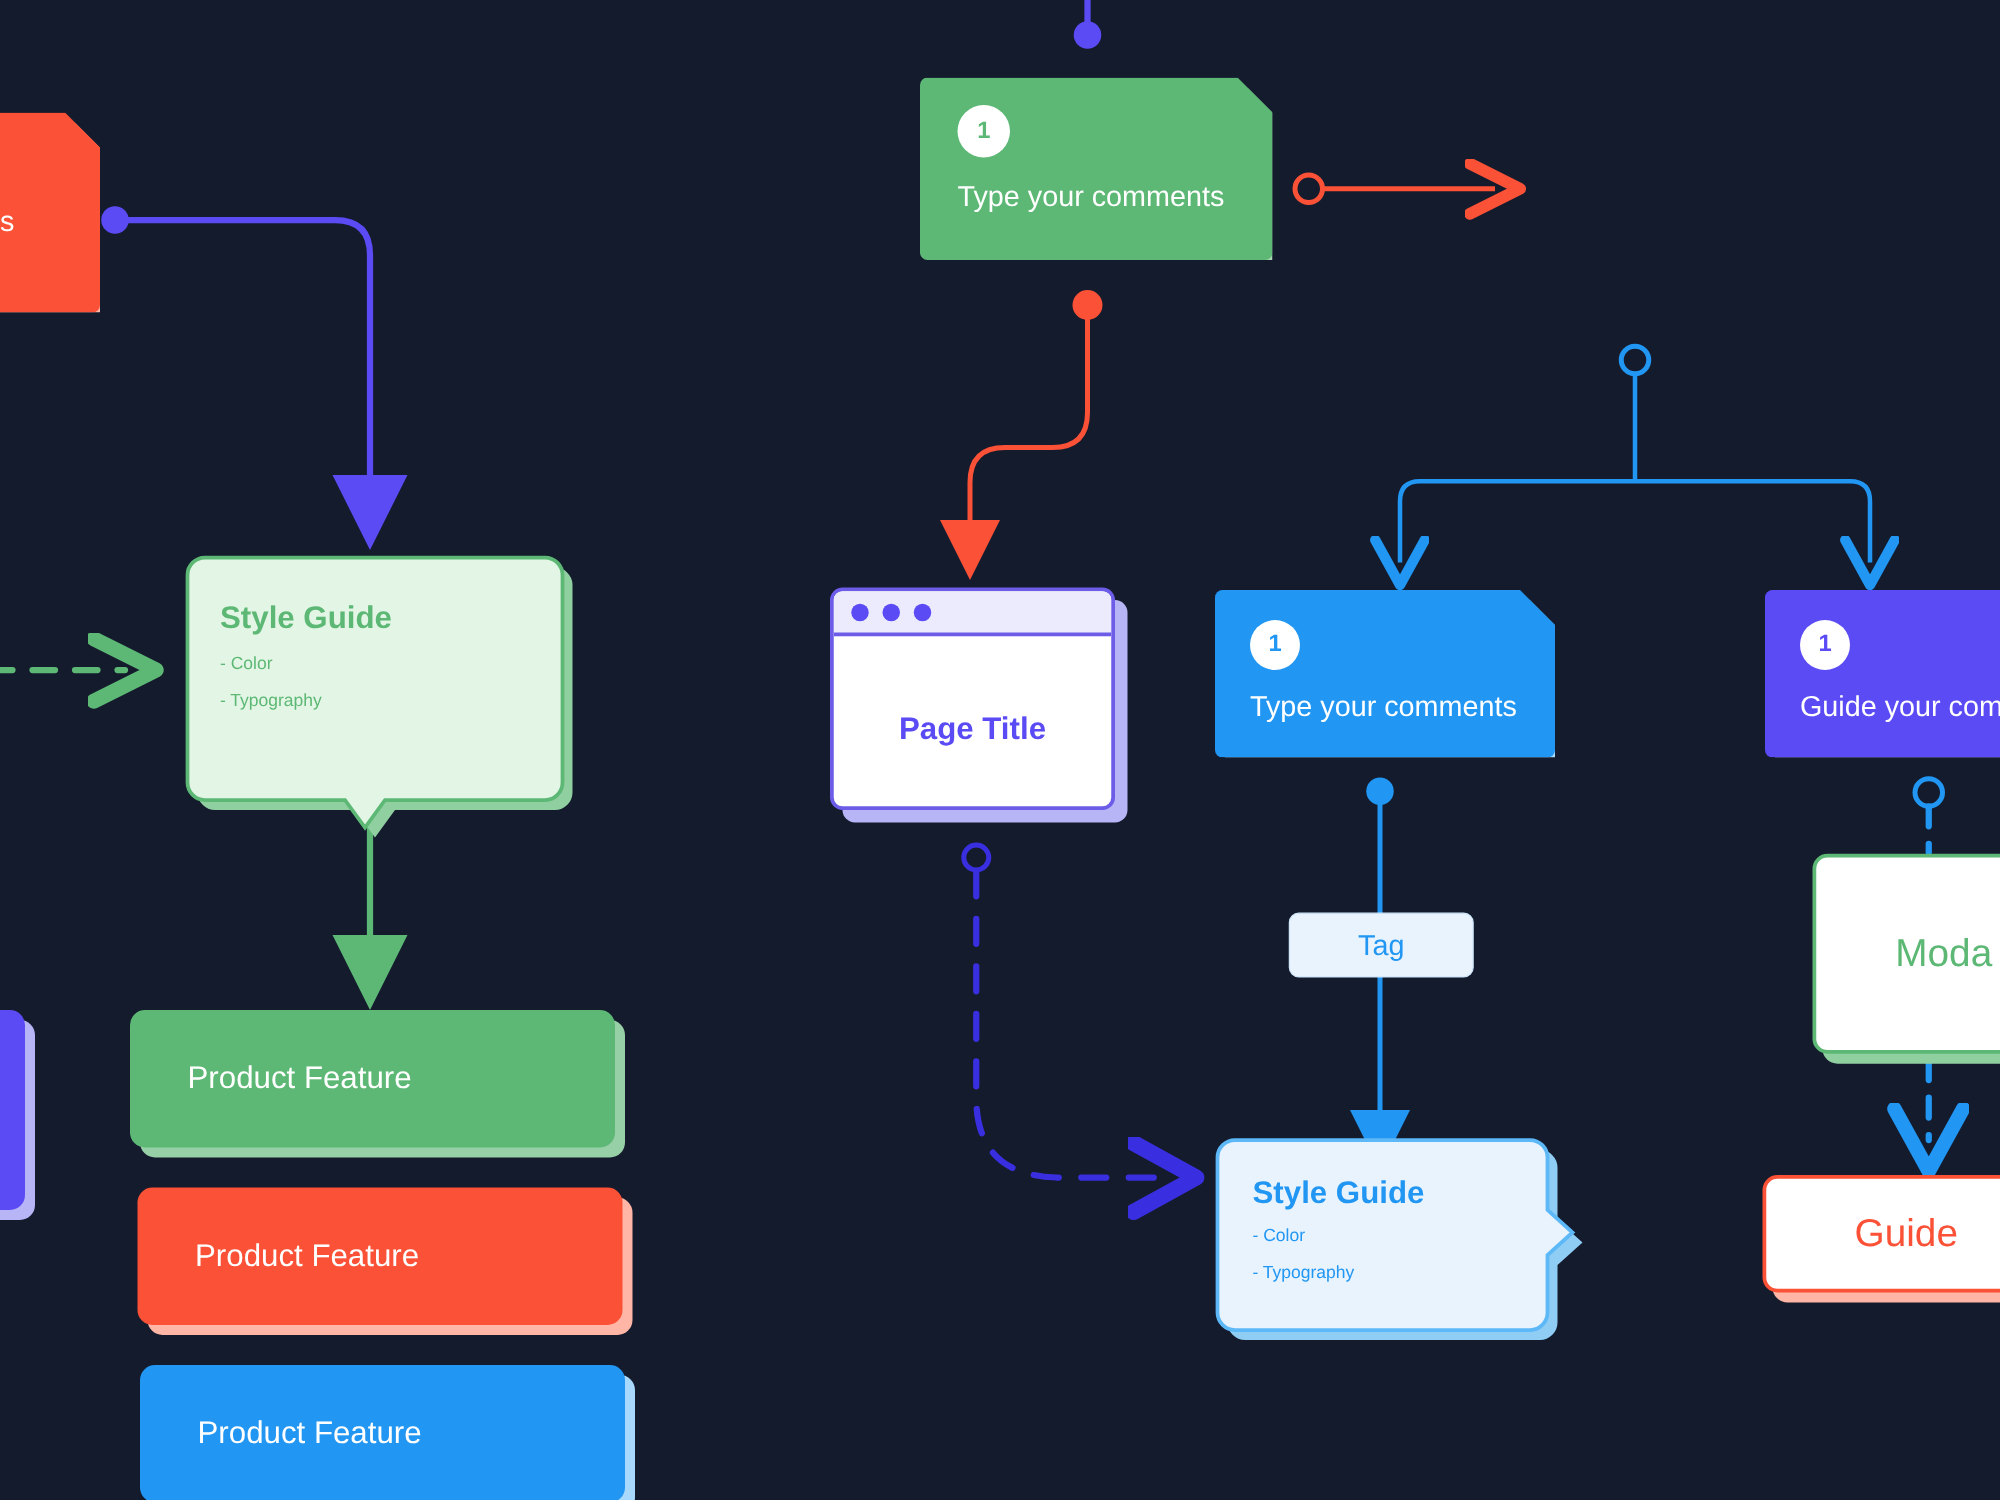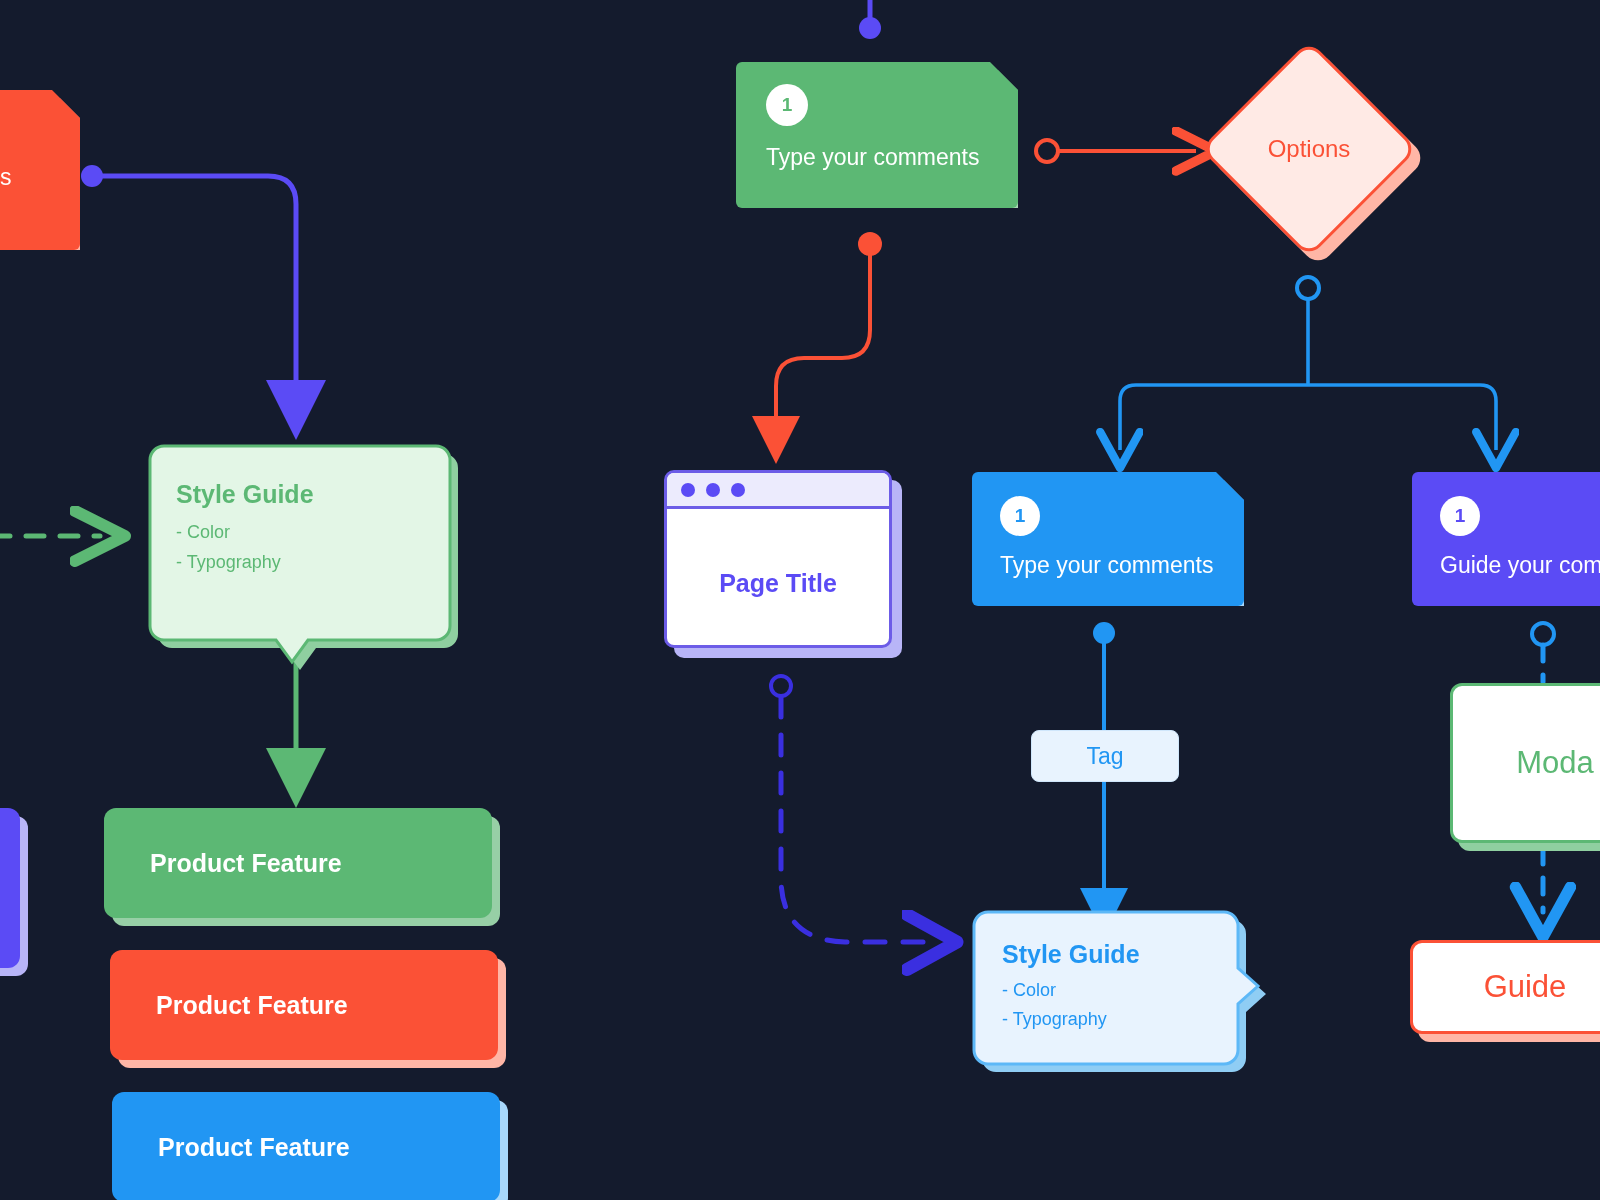--- a/index.html
+++ b/index.html
@@ -41,26 +41,26 @@
   .comment .ctext{
     position:absolute;left:30px;top:87px;
     font-size:23px;color:#ffffff;white-space:nowrap;
   }
 
   
   .feature{border-radius:12px;}
   .feature .shadow{border-radius:12px;}
   .feature .ftext{
     position:absolute;left:46px;top:50%;transform:translateY(-50%);
-    font-size:25px;color:#fff;white-space:nowrap;font-weight:bold;
+    font-size:25px;color:#fff;white-space:nowrap;
   }
 
   
   .sg-title{font-size:25px;font-weight:bold;}
-  .sg-line{font-size:18px;}
+  .sg-line{font-size:14px;}
 
   
   .browser{border-radius:10px;}
   .bw-shadow{position:absolute;left:10px;top:10px;width:228px;height:178px;border-radius:10px;background:#b8b5f7;}
   .bw-body{position:absolute;left:0;top:0;width:228px;height:178px;border-radius:10px;background:#ffffff;border:3px solid #6c5ce7;box-sizing:border-box;overflow:hidden;}
   .bw-bar{height:36px;background:#ecebfd;border-bottom:3px solid #6c5ce7;display:flex;align-items:center;padding-left:14px;gap:11px;box-sizing:border-box;}
   .bw-dot{width:14px;height:14px;border-radius:50%;background:#5b4bf5;}
   .bw-title{position:absolute;left:0;right:0;top:96px;text-align:center;font-size:25px;font-weight:bold;color:#5b4bf5;}
 
   
@@ -182,25 +182,20 @@
     <div class="shadow" style="background:#a9d7b4;"></div>
     <div class="face" style="background:#5cb874;"></div>
     <div class="content">
       <div class="badge" style="color:#5cb874;top:22px;">
         <span>1</span>
       </div>
       <div class="ctext" style="top:82px;">Type your comments</div>
     </div>
   </div>
 
-  <div class="diamond-wrap" style="left:1232px;top:72px;width:154px;height:154px;">
-    <div class="diamond-shadow"></div>
-    <div class="diamond-face"></div>
-    <div class="diamond-label">Options</div>
-  </div>
 
   <div style="position:absolute;left:146px;top:438px;width:300px;height:212px;">
     <svg width="310" height="222" viewBox="0 0 310 222" style="position:absolute;left:0;top:0;overflow:visible;">
       <path d="M18,8 h272 a14,14 0 0 1 14,14 v166 a14,14 0 0 1 -14,14 h-128 l-16,22 l-16,-22 h-112 a14,14 0 0 1 -14,-14 v-166 a14,14 0 0 1 14,-14 z" fill="#8fcfa0" transform="translate(8,8)"></path>
       <path d="M18,8 h272 a14,14 0 0 1 14,14 v166 a14,14 0 0 1 -14,14 h-128 l-16,22 l-16,-22 h-112 a14,14 0 0 1 -14,-14 v-166 a14,14 0 0 1 14,-14 z" fill="#e3f6e6" stroke="#5cb874" stroke-width="3"></path>
     </svg>
     <div style="position:absolute;left:30px;top:42px;color:#5cb874;" class="sg-title">Style Guide</div>
     <div style="position:absolute;left:30px;top:84px;color:#5cb874;" class="sg-line">- Color</div>
     <div style="position:absolute;left:30px;top:114px;color:#5cb874;" class="sg-line">- Typography</div>
   </div>

